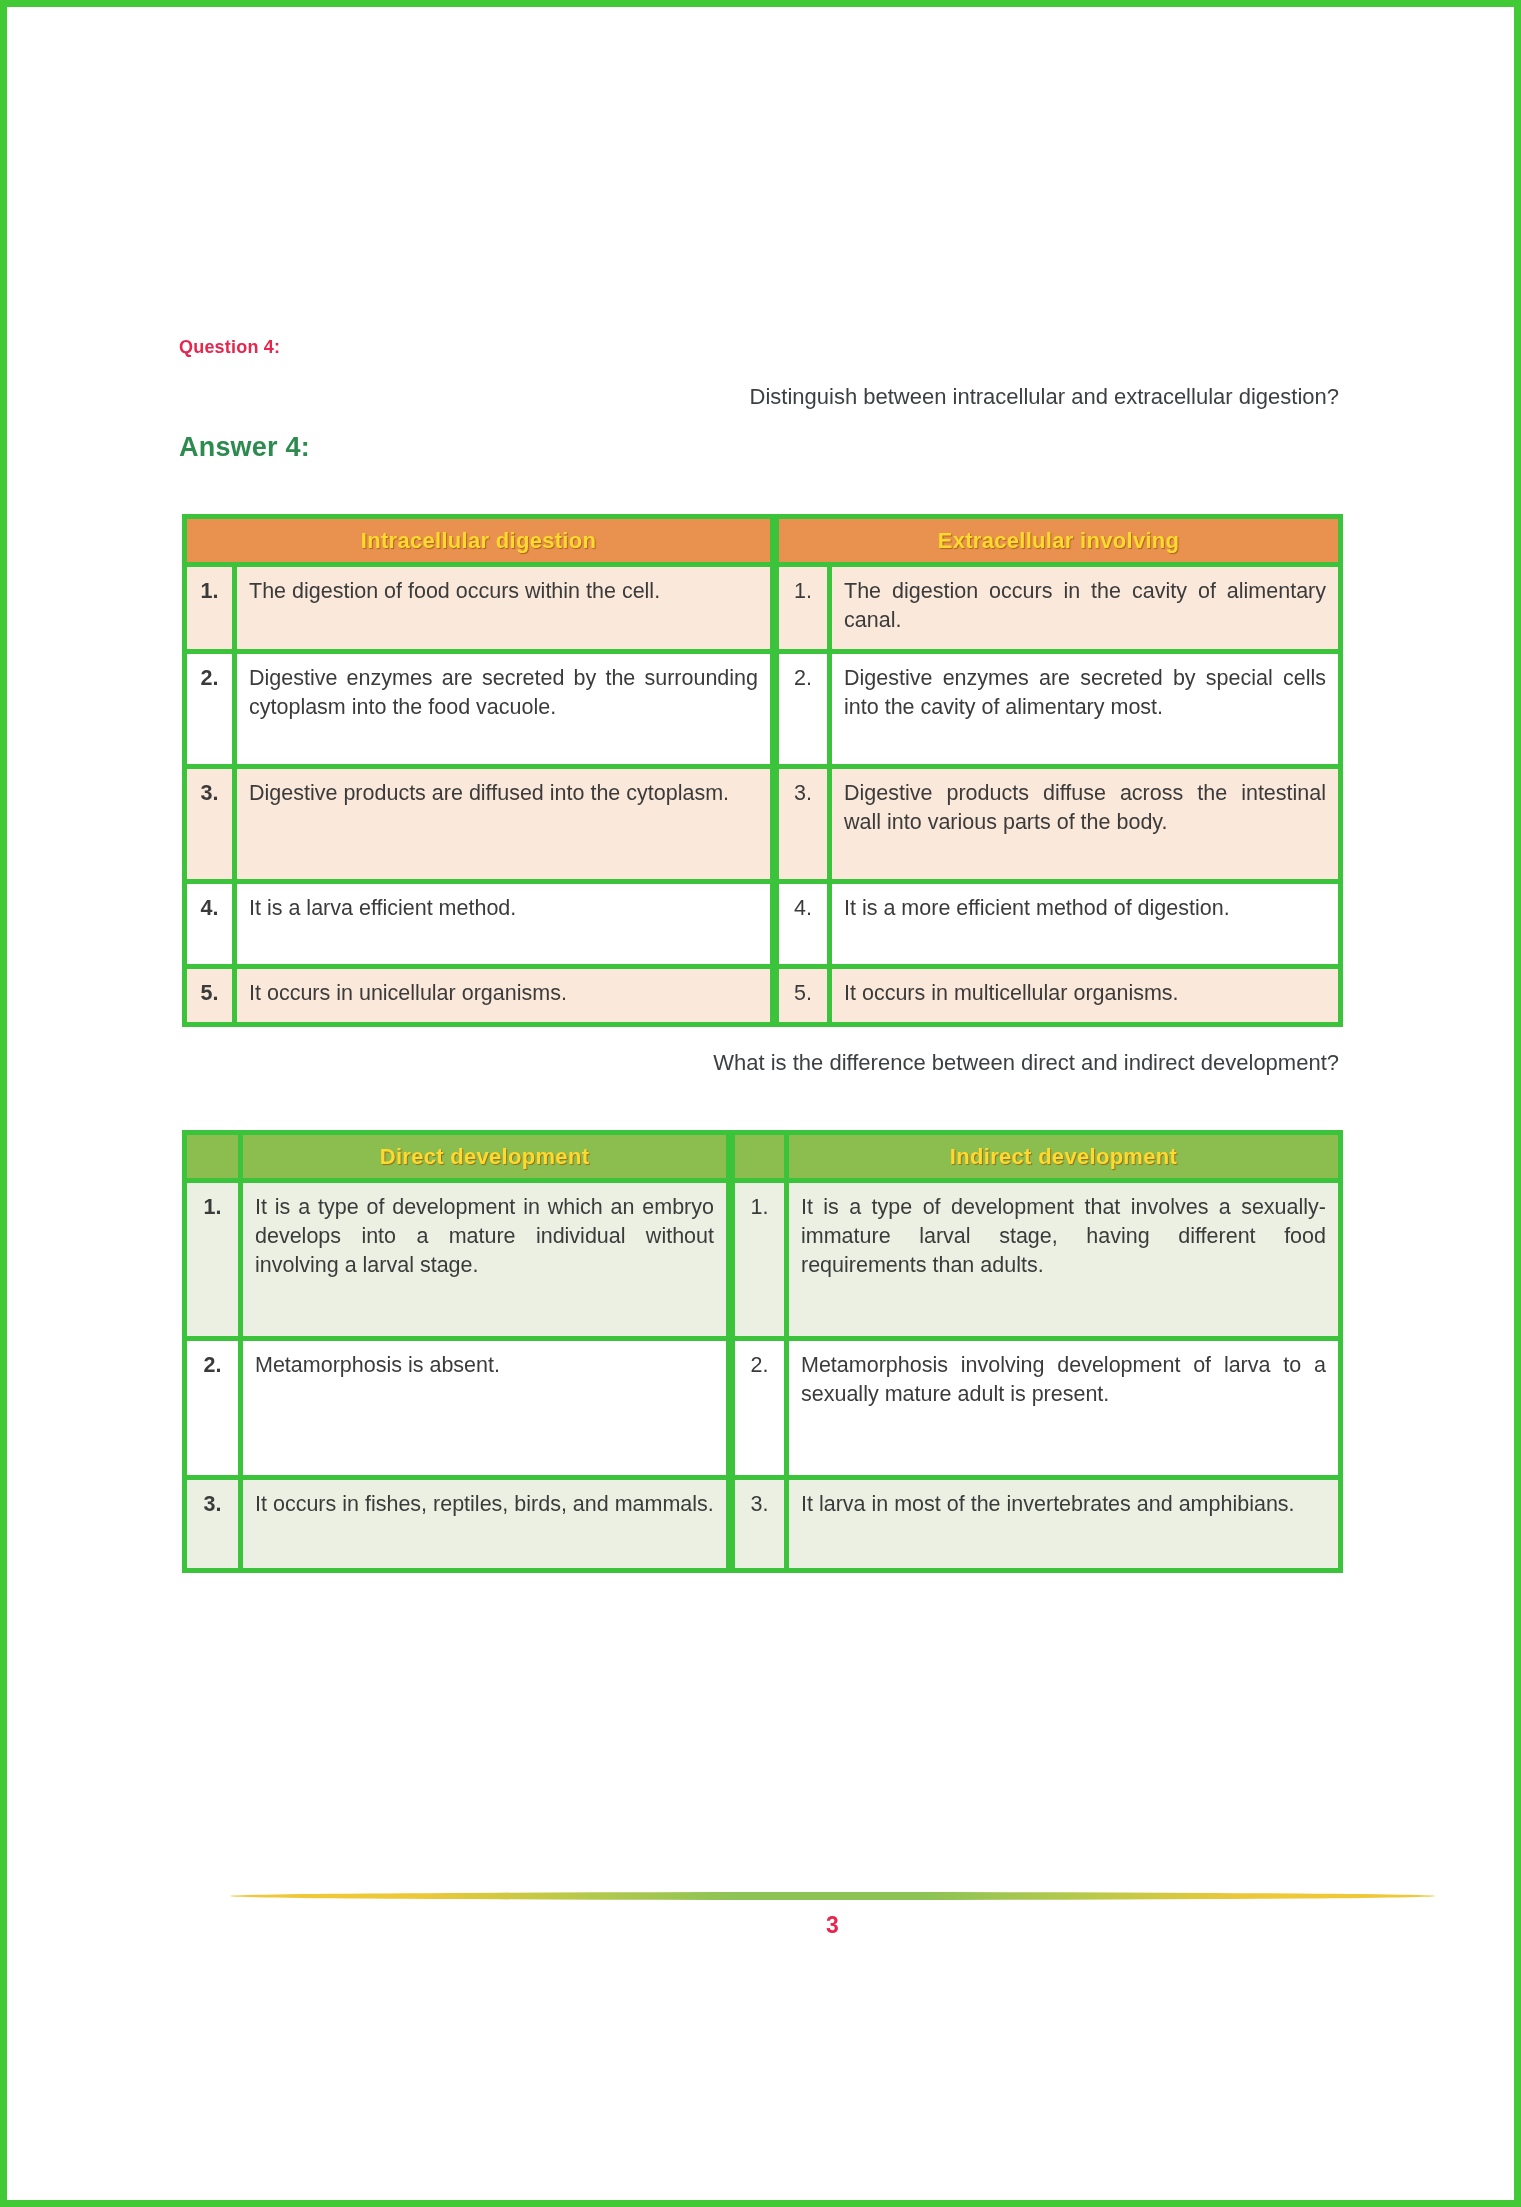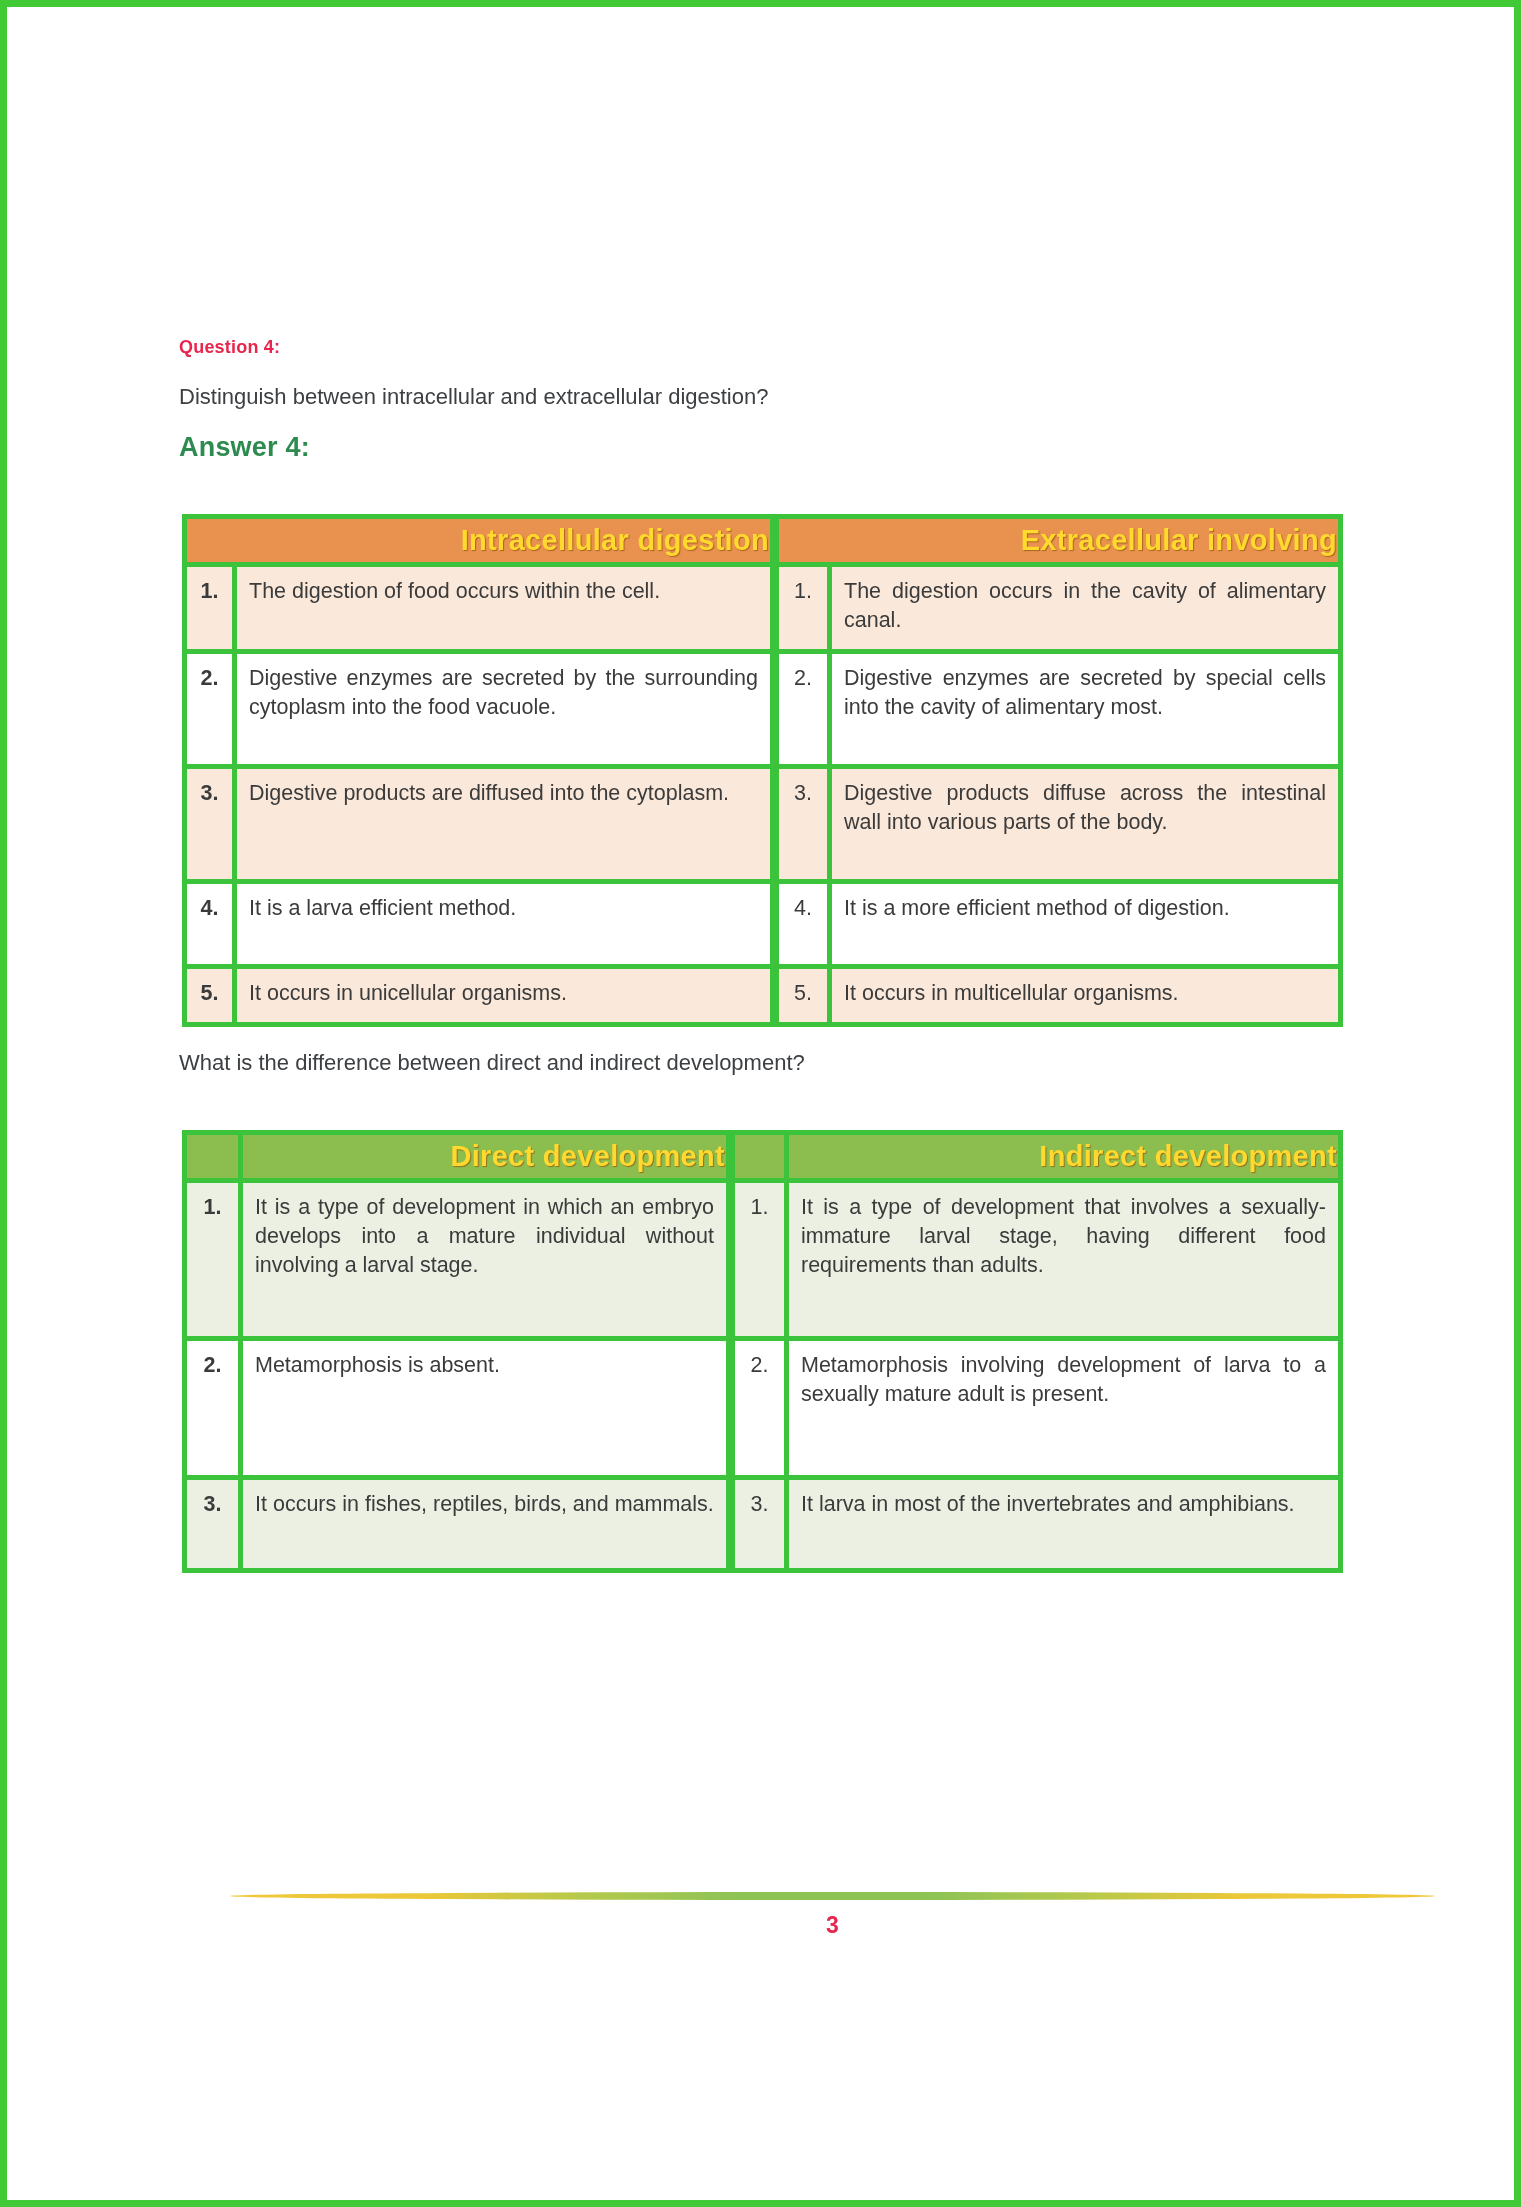--- a/index.html
+++ b/index.html
@@ -17,20 +17,21 @@
     margin:0;margin-top:326px;
     font-size:18px;line-height:28px;font-weight:bold;
     color:var(--question-heading,#e8254d);
     letter-spacing:.2px;
   }
   .qt{
     margin:0;margin-top:22px;
     font-size:22px;line-height:28px;
     color:var(--body-text,#3d4043);
     width:1160px;
+    text-align:right;
   }
   .ah{
     margin:0;margin-top:22px;
     font-size:27px;line-height:28px;font-weight:bold;
     color:var(--answer-heading,#2e8b50);
     letter-spacing:.2px;
   }
   .qh2{margin-top:145px;}
   table.cmp{
     margin-top:53px;margin-left:3px;
@@ -38,23 +39,23 @@
     border-collapse:collapse;
     table-layout:fixed;
   }
   table.cmp th,table.cmp td{
     border:5px solid var(--table-border,#3cc33c);
     box-sizing:border-box;
     vertical-align:top;
   }
   table.cmp .mid{border-left-width:9px;}
   table.cmp th{
-    font-size:29px;font-weight:bold;
+    font-size:22px;font-weight:bold;
     color:var(--header-text,#ffd92e);
-    vertical-align:middle;text-align:right;
+    vertical-align:middle;text-align:center;
     letter-spacing:.3px;
     text-shadow:1px 1px 1px rgba(150,85,15,.75);
   }
   .t1 th{background:var(--orange-header-bg,#e9914f);}
   .t2 th{background:var(--green-header-bg,#8cbe4f);text-shadow:1px 1px 1px rgba(90,115,30,.75);}
   table.cmp td{
     font-size:21.5px;line-height:29px;
     color:var(--table-text,#3b3b3b);
     padding:10px 12px 8px 12px;
   }

